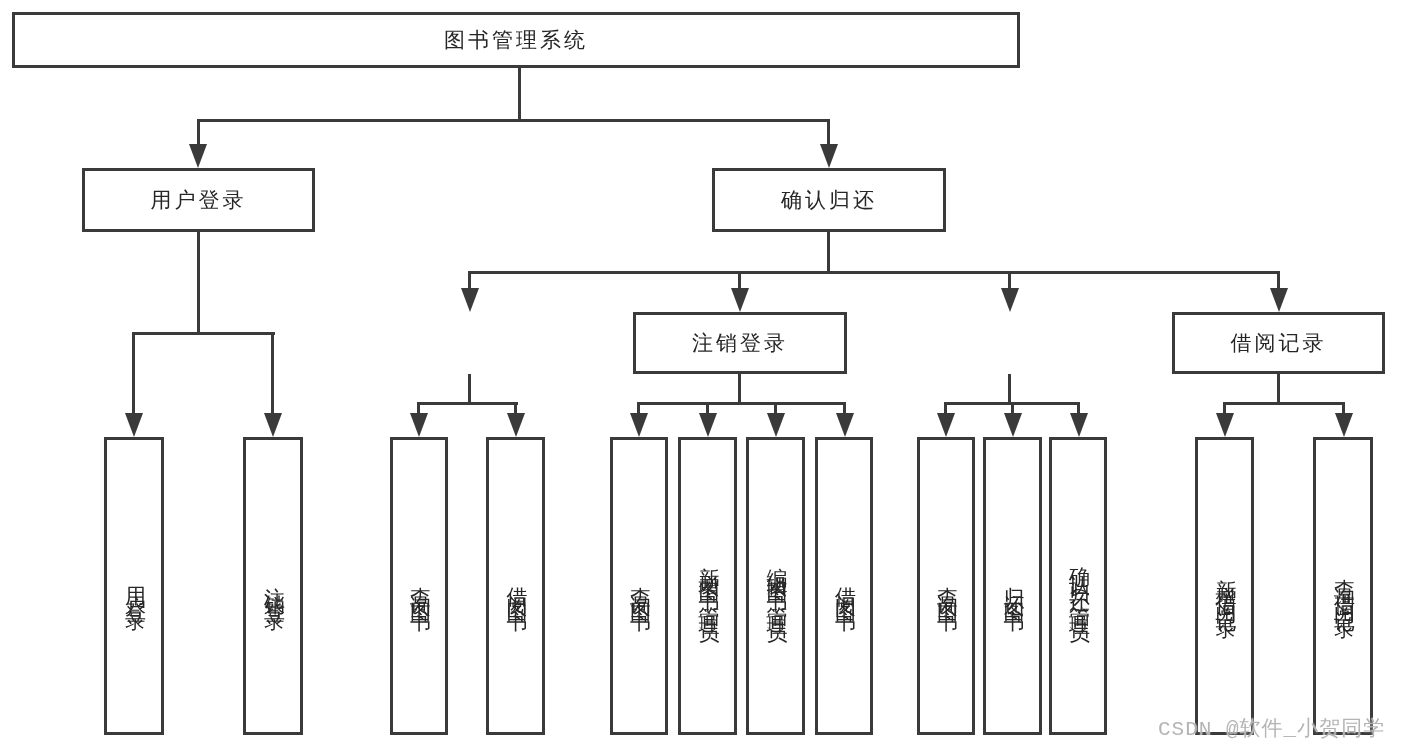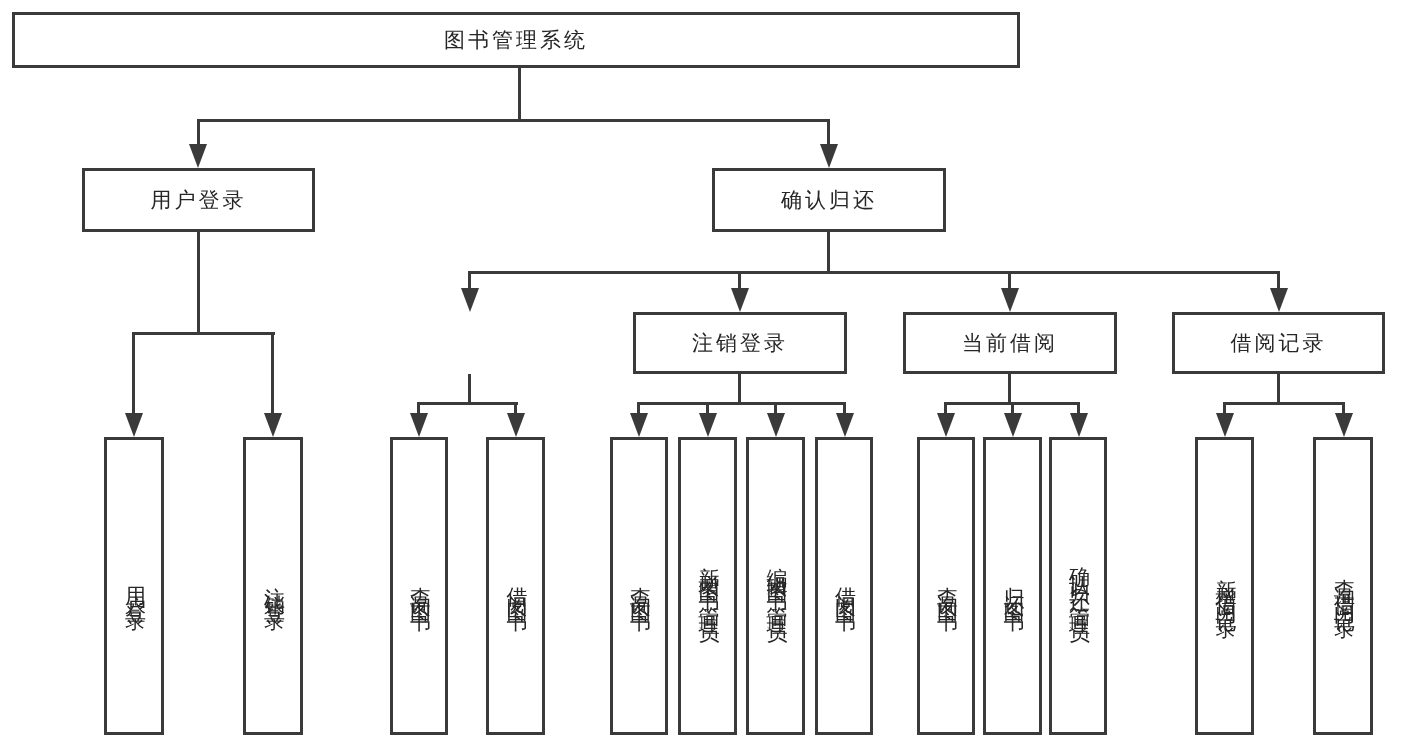--- a/index.html
+++ b/index.html
@@ -91,21 +91,20 @@
   <div class="vl" style="left:468px; top:271px; height:17px;"></div>
   <div class="ah" style="left:461px; top:288px;"></div>
   <div class="vl" style="left:738px; top:271px; height:17px;"></div>
   <div class="ah" style="left:731px; top:288px;"></div>
   <div class="vl" style="left:1008px; top:271px; height:17px;"></div>
   <div class="ah" style="left:1001px; top:288px;"></div>
   <div class="vl" style="left:1277px; top:271px; height:17px;"></div>
   <div class="ah" style="left:1270px; top:288px;"></div>
 
   <div class="box" style="left:633px; top:312px; width:214px; height:62px;">注销登录</div>
-  <div class="box" style="left:903px; top:312px; width:214px; height:62px;">当前借阅</div>
   <div class="box" style="left:1172px; top:312px; width:213px; height:62px;">借阅记录</div>
 
   <div class="vl" style="left:468px; top:374px; height:31px;"></div>
   <div class="hl" style="left:417px; top:402px; width:101px;"></div>
   <div class="vl" style="left:417px; top:402px; height:11px;"></div>
   <div class="ah" style="left:410px; top:413px;"></div>
   <div class="vl" style="left:514px; top:402px; height:11px;"></div>
   <div class="ah" style="left:507px; top:413px;"></div>
 
   <div class="vl" style="left:738px; top:374px; height:31px;"></div>
@@ -146,14 +145,15 @@
   <div class="vbox" style="left:746px; top:437px; width:59px; height:298px;">编辑图书（管理员）</div>
   <div class="vbox" style="left:815px; top:437px; width:58px; height:298px;">借阅图书</div>
 
   <div class="vbox" style="left:917px; top:437px; width:58px; height:298px;">查询图书</div>
   <div class="vbox" style="left:983px; top:437px; width:59px; height:298px;">归还图书</div>
   <div class="vbox" style="left:1049px; top:437px; width:58px; height:298px;">确认归还（管理员）</div>
 
   <div class="vbox" style="left:1195px; top:437px; width:59px; height:298px;">新增借阅记录</div>
   <div class="vbox" style="left:1313px; top:437px; width:60px; height:298px;">查询借阅记录</div>
 
+  <div class="watermark">CSDN @软件_小贺同学</div>
 
 </div>
 
 </body></html>

